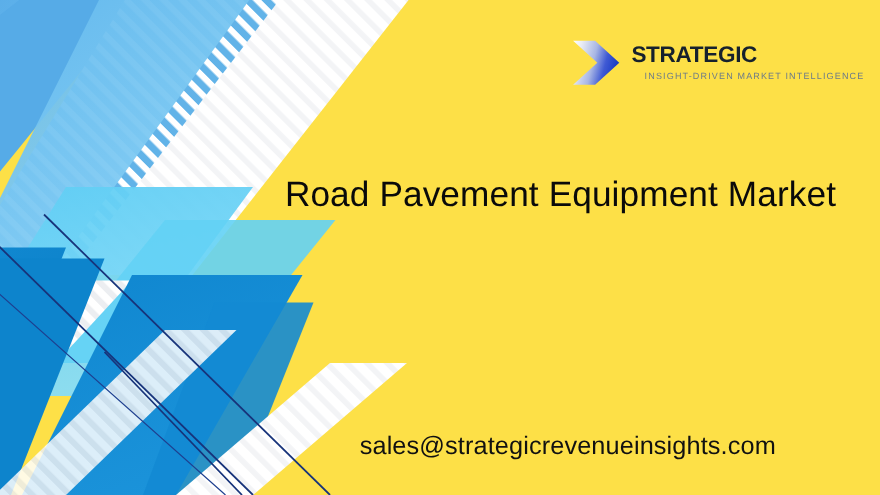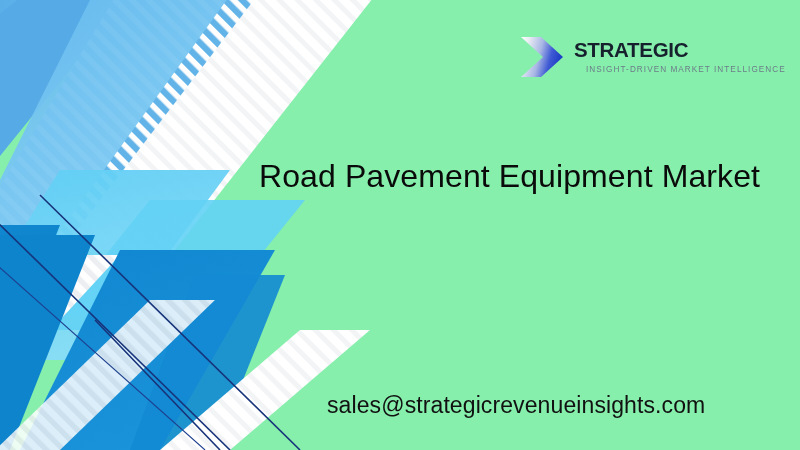--- a/index.html
+++ b/index.html
@@ -9,21 +9,21 @@
     background: #ffffff;
   }
   body {
     font-family: "Liberation Sans", sans-serif;
   }
 
   #slide {
     position: relative;
     width: 800px;
     height: 450px;
-    background: #86efac;
+    background: #fde047;
     overflow: hidden;
   }
 
   
   .art {
     position: absolute;
     left: 0;
     top: 0;
     width: 420px;
     height: 450px;

